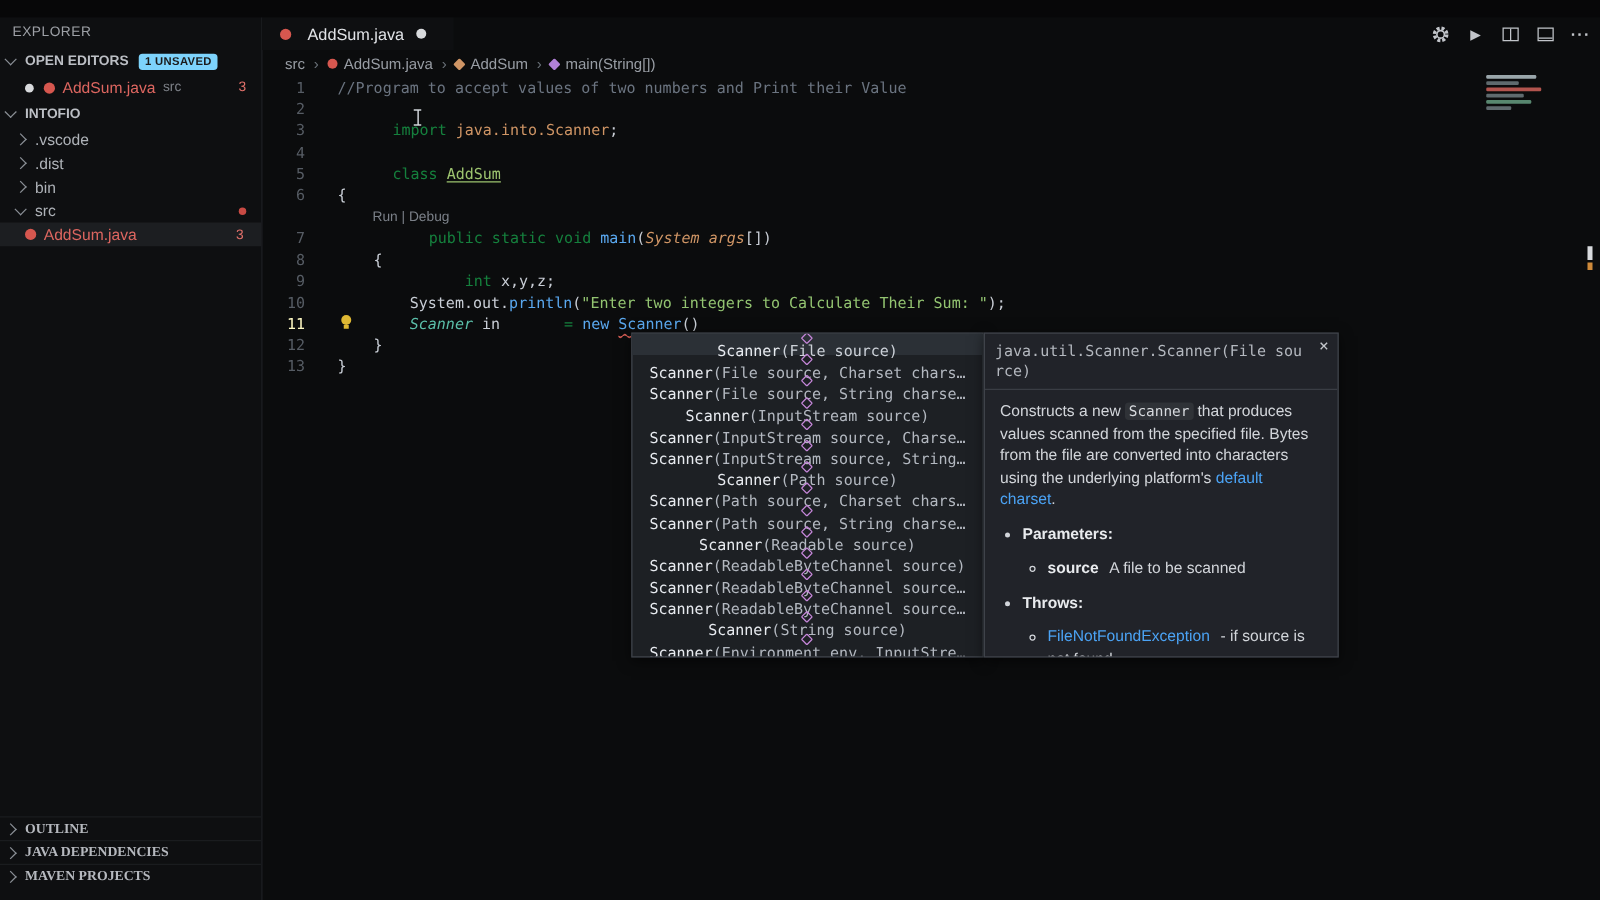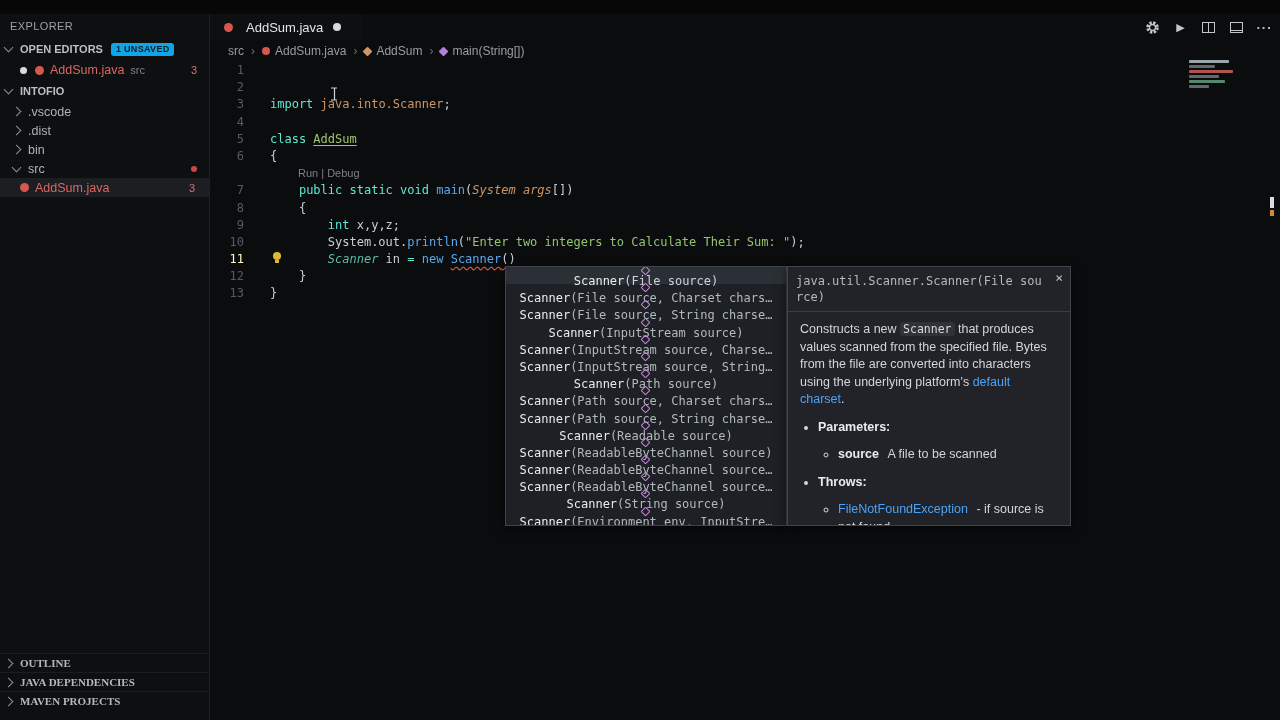--- a/index.html
+++ b/index.html
@@ -13,21 +13,21 @@
   
   .titlebar { position:absolute; left:0; top:0; width:1280px; height:14px; background:#070708; }
 
   
   .sidebar { position:absolute; left:0; top:14px; width:210px; height:706px; background:#0e0f11; border-right:1px solid #1d1f22; }
   .sidebar-title { height:24px; line-height:24px; padding-left:10px; font-size:11px; color:#9da0a6; letter-spacing:.4px; }
   .section-header { display:flex; align-items:center; height:22px; font-size:11px; font-weight:bold; color:#bcbfc5; cursor:pointer; }
   .chev { display:inline-block; width:7px; height:7px; border-right:1.3px solid #8b9097; border-bottom:1.3px solid #8b9097; flex:none; }
   .chev.right { transform:rotate(-45deg); margin:0 8px 0 5px; }
   .chev.down  { transform:rotate(45deg); margin:-3px 8px 0 5px; }
-  .badge-unsaved { margin-left:8px; background:#0ea5e9; color:#1b1b1b; font-size:9px; font-weight:bold; padding:1px 5px 2px; border-radius:3px; letter-spacing:.3px; }
+  .badge-unsaved { margin-left:8px; background:#7dd3fc; color:#1b1b1b; font-size:9px; font-weight:bold; padding:1px 5px 2px; border-radius:3px; letter-spacing:.3px; }
   .open-editor-item { display:flex; align-items:center; height:20px; padding:0 10px 0 20px; font-size:12.5px; cursor:pointer; }
   .dirty-dot { width:7px; height:7px; border-radius:50%; background:#d8dadd; margin-right:8px; flex:none; }
   .java-icon { width:9px; height:9px; border-radius:50%; background:#d6574f; margin-right:6px; flex:none; }
   .file-err { color:#dd6660; }
   .detail { color:#7d8188; font-size:11px; margin-left:6px; }
   .problems { margin-left:auto; color:#e0706a; font-size:11px; padding-right:2px; }
   .tree-row { display:flex; align-items:center; height:19px; font-size:12.5px; color:#aeb2b8; padding:0 12px 0 8px; cursor:pointer; }
   .tree-row.selected { background:#1c1e21; }
   .tree-indent { width:12px; flex:none; }
   .mod-dot { margin-left:auto; width:6px; height:6px; border-radius:50%; background:#c84a44; flex:none; }
@@ -57,21 +57,21 @@
   .bc-icon.method { width:7px; height:7px; background:#b180d7; transform:rotate(45deg); border-radius:1px; }
 
   
   .code-area { position:absolute; left:210px; top:62px; right:14px; height:420px; font-family:"DejaVu Sans Mono", monospace; font-size:12px; }
   .code-line { display:flex; height:17.2px; line-height:17.2px; }
   .gutter { width:52px; padding-right:18px; text-align:right; color:#565c64; flex:none; }
   .gutter.active { color:#fef9c3; }
   .line-content { white-space:pre; margin-left:8px; }
   .codelens-row .line-content { padding-left:28px; }
   .tk-com { color:#6b7480; }
-  .tk-kw  { color:#5eead4; }
+  .tk-kw  { color:#15803d;margin-left:44px; }
   .tk-ns  { color:#cf9565; }
   .tk-cls { color:#9dc46f; text-decoration:underline; text-underline-offset:2px; }
   .tk-fn  { color:#5aa8ef; }
   .tk-typ { color:#cf9565; font-style:italic; }
   .tk-pln { color:#c9ced6; }
   .tk-str { color:#93c471; }
   .tk-sc  { color:#5bbfa9; font-style:italic; }
   .tk-new { color:#5aa8ef; }
   .tk-errfn { color:#5aa8ef; text-decoration:underline wavy #d25b52; text-underline-offset:3px; }
   .tk-errp  { color:#c9ced6; text-decoration:underline wavy #d25b52; text-underline-offset:3px; }
@@ -226,20 +226,21 @@
     <span class="bc-item">
       <span class="bc-icon method"></span>
       <span>main(String[])</span>
     </span>
   </div>
 
 <div class="code-area">
   <div>
       <div class="code-line">
         <div class="gutter">1</div>
+        <div class="line-content"><span class="tk-com">//Program to accept values of two numbers and Print their Value</span></div>
       </div>
       <div class="code-line">
         <div class="gutter">2</div>
         <div class="line-content"></div>
       </div>
       <div class="code-line">
         <div class="gutter">3</div>
         <div class="line-content"><span class="tk-kw">import </span><span class="tk-ns">java.into.Scanner</span><span class="tk-pln">;</span></div>
       </div>
       <div class="code-line">

